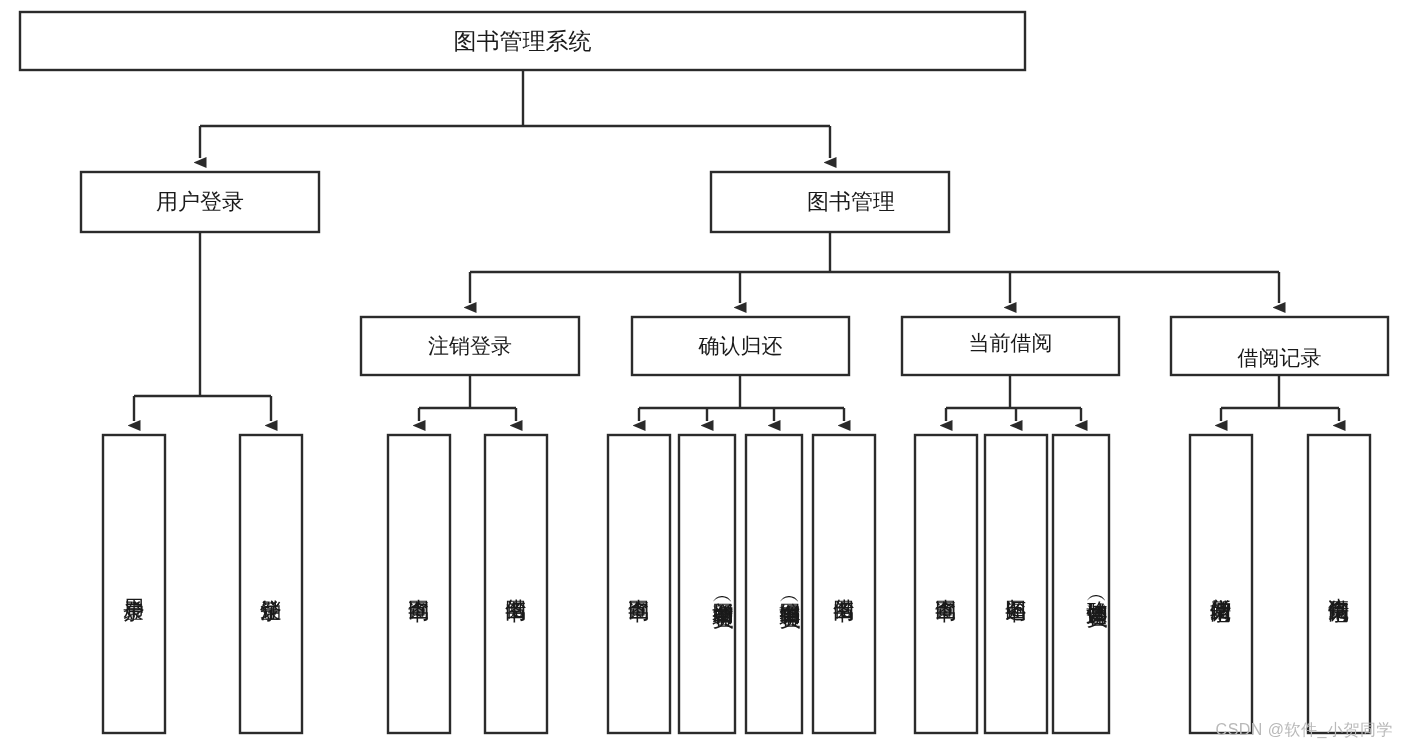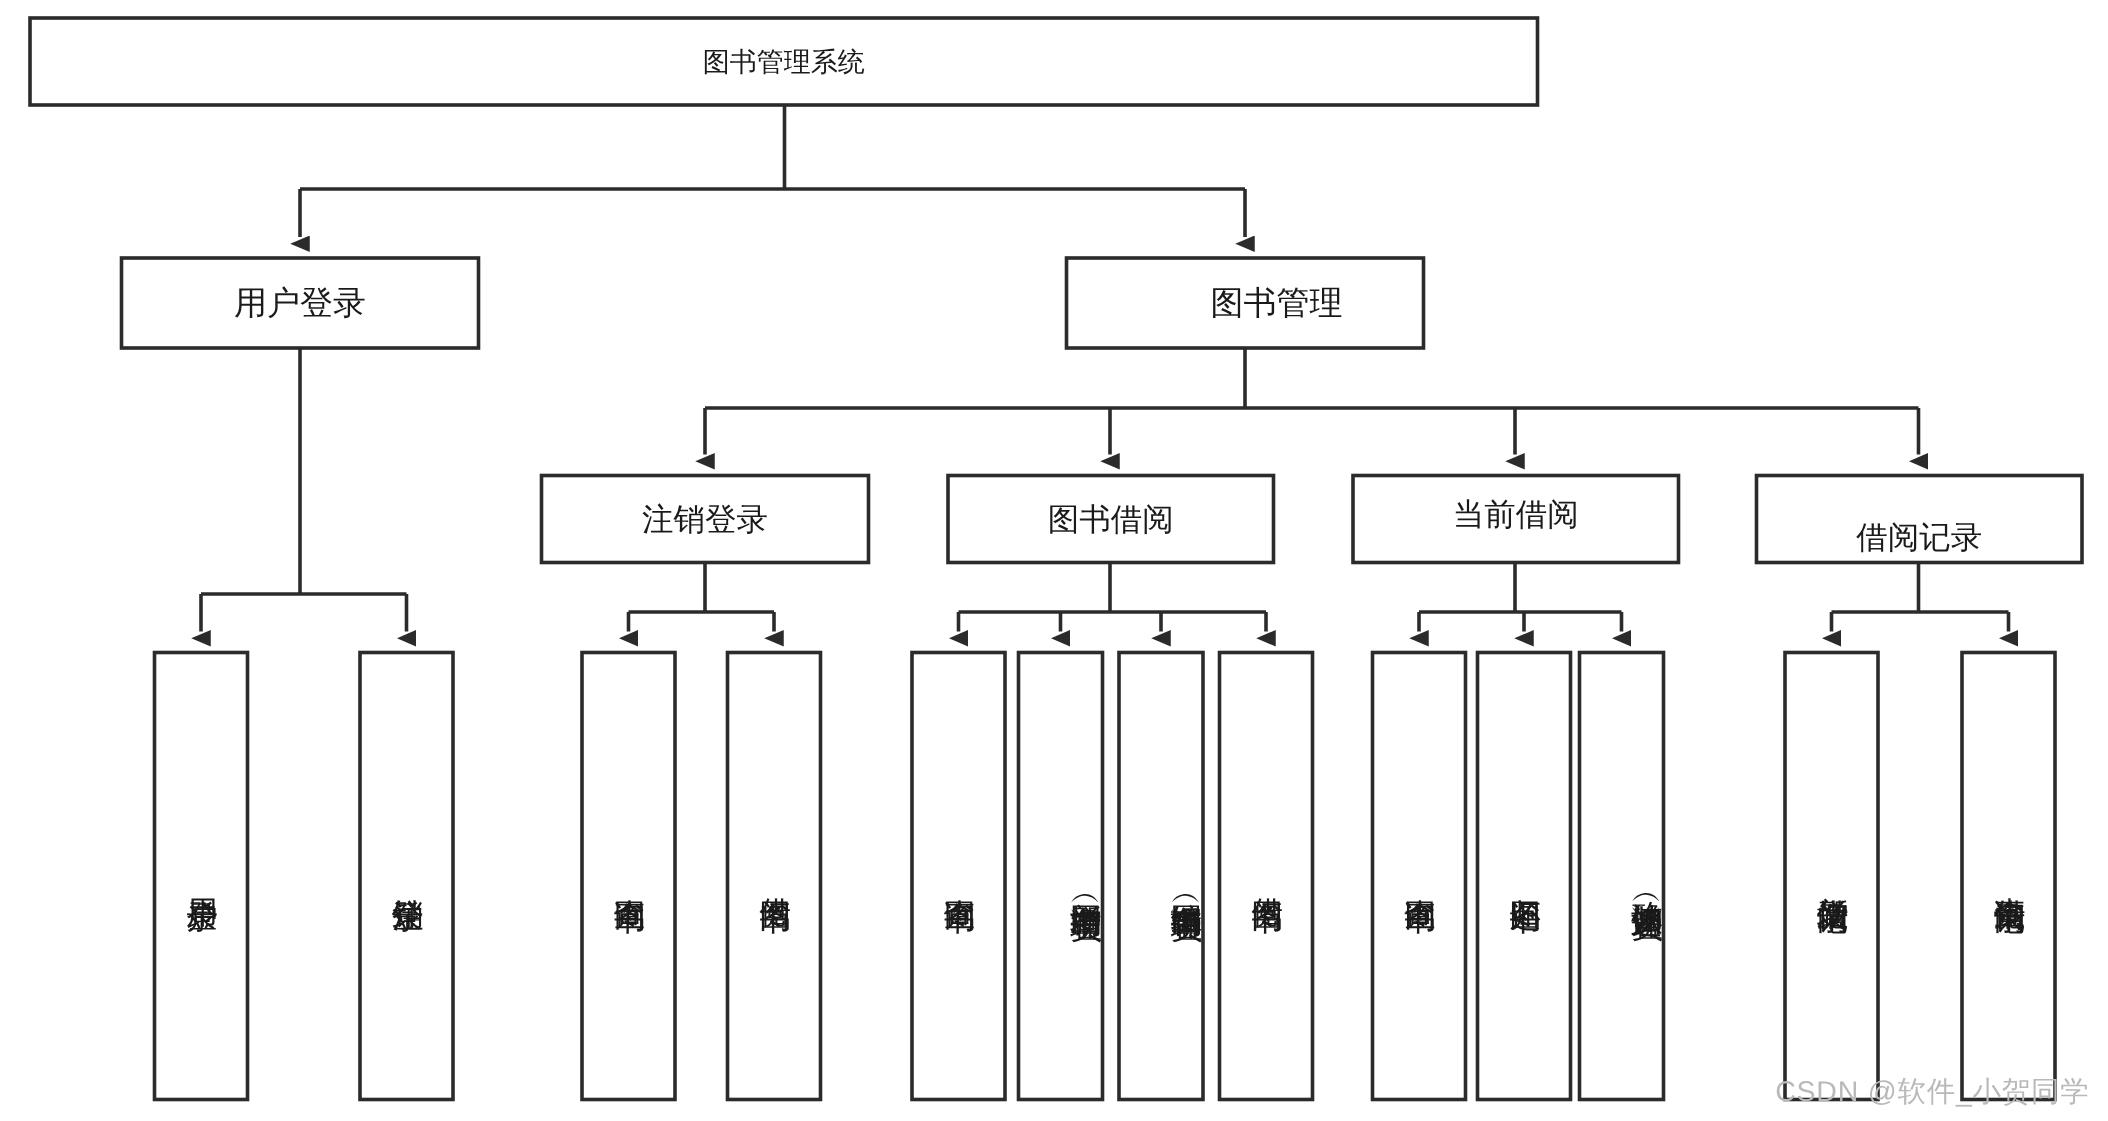--- a/index.html
+++ b/index.html
@@ -67,21 +67,21 @@
     align-items: center;
     justify-content: center;
     white-space: nowrap;
     pointer-events: none;
   }
   .watermark {
     position: absolute;
     right: 12px;
     bottom: 6px;
     font-family: "Liberation Sans", "DejaVu Sans", sans-serif;
-    font-size: 19px;
+    font-size: 16px;
     color: #b9b9b9;
     letter-spacing: 0.5px;
     white-space: nowrap;
     user-select: none;
   }
 </style>
 </head>
 <body>
 
 <div id="diagram-root">
@@ -169,27 +169,27 @@
     </g>
 
     <g>
       <path class="connector" d="M 1279 375 L 1279 408"></path>
       <path class="connector" d="M 1221 408 L 1339 408"></path>
       <path class="connector" d="M 1221 408 L 1221 421" marker-end="url(#arrow)"></path>
       <path class="connector" d="M 1339 408 L 1339 421" marker-end="url(#arrow)"></path>
     </g>
   </svg>
 
-  <div class="hlabel" style="left:20px; top:12px; width:1005px; height:58px; font-size:18px;">图书管理系统</div>
+  <div class="hlabel" style="left:20px; top:12px; width:1005px; height:58px; font-size:23px;">图书管理系统</div>
 
   <div class="hlabel" style="left:81px; top:172px; width:238px; height:60px; font-size:22px;">用户登录</div>
   <div class="hlabel" style="left:711px; top:172px; width:280px; height:60px; font-size:22px;">图书管理</div>
 
   <div class="hlabel" style="left:361px; top:317px; width:218px; height:58px; font-size:21px;">注销登录</div>
-  <div class="hlabel" style="left:632px; top:317px; width:217px; height:58px; font-size:21px;">图书借阅</div>
+  <div class="hlabel" style="left:632px; top:317px; width:217px; height:58px; font-size:21px;">确认归还</div>
   <div class="hlabel" style="left:902px; top:317px; width:217px; height:52px; font-size:21px;">当前借阅</div>
   <div class="hlabel" style="left:1171px; top:329px; width:217px; height:58px; font-size:21px;">借阅记录</div>
 
   <div class="vlabel" style="left:103px; top:435px; width:62px; height:298px;">用户登录</div>
   <div class="vlabel" style="left:240px; top:435px; width:62px; height:298px;">注销登录</div>
 
   <div class="vlabel" style="left:388px; top:435px; width:62px; height:298px;">查询图书</div>
   <div class="vlabel" style="left:485px; top:435px; width:62px; height:298px;">借阅图书</div>
 
   <div class="vlabel" style="left:608px; top:435px; width:62px; height:298px;">查询图书</div>

